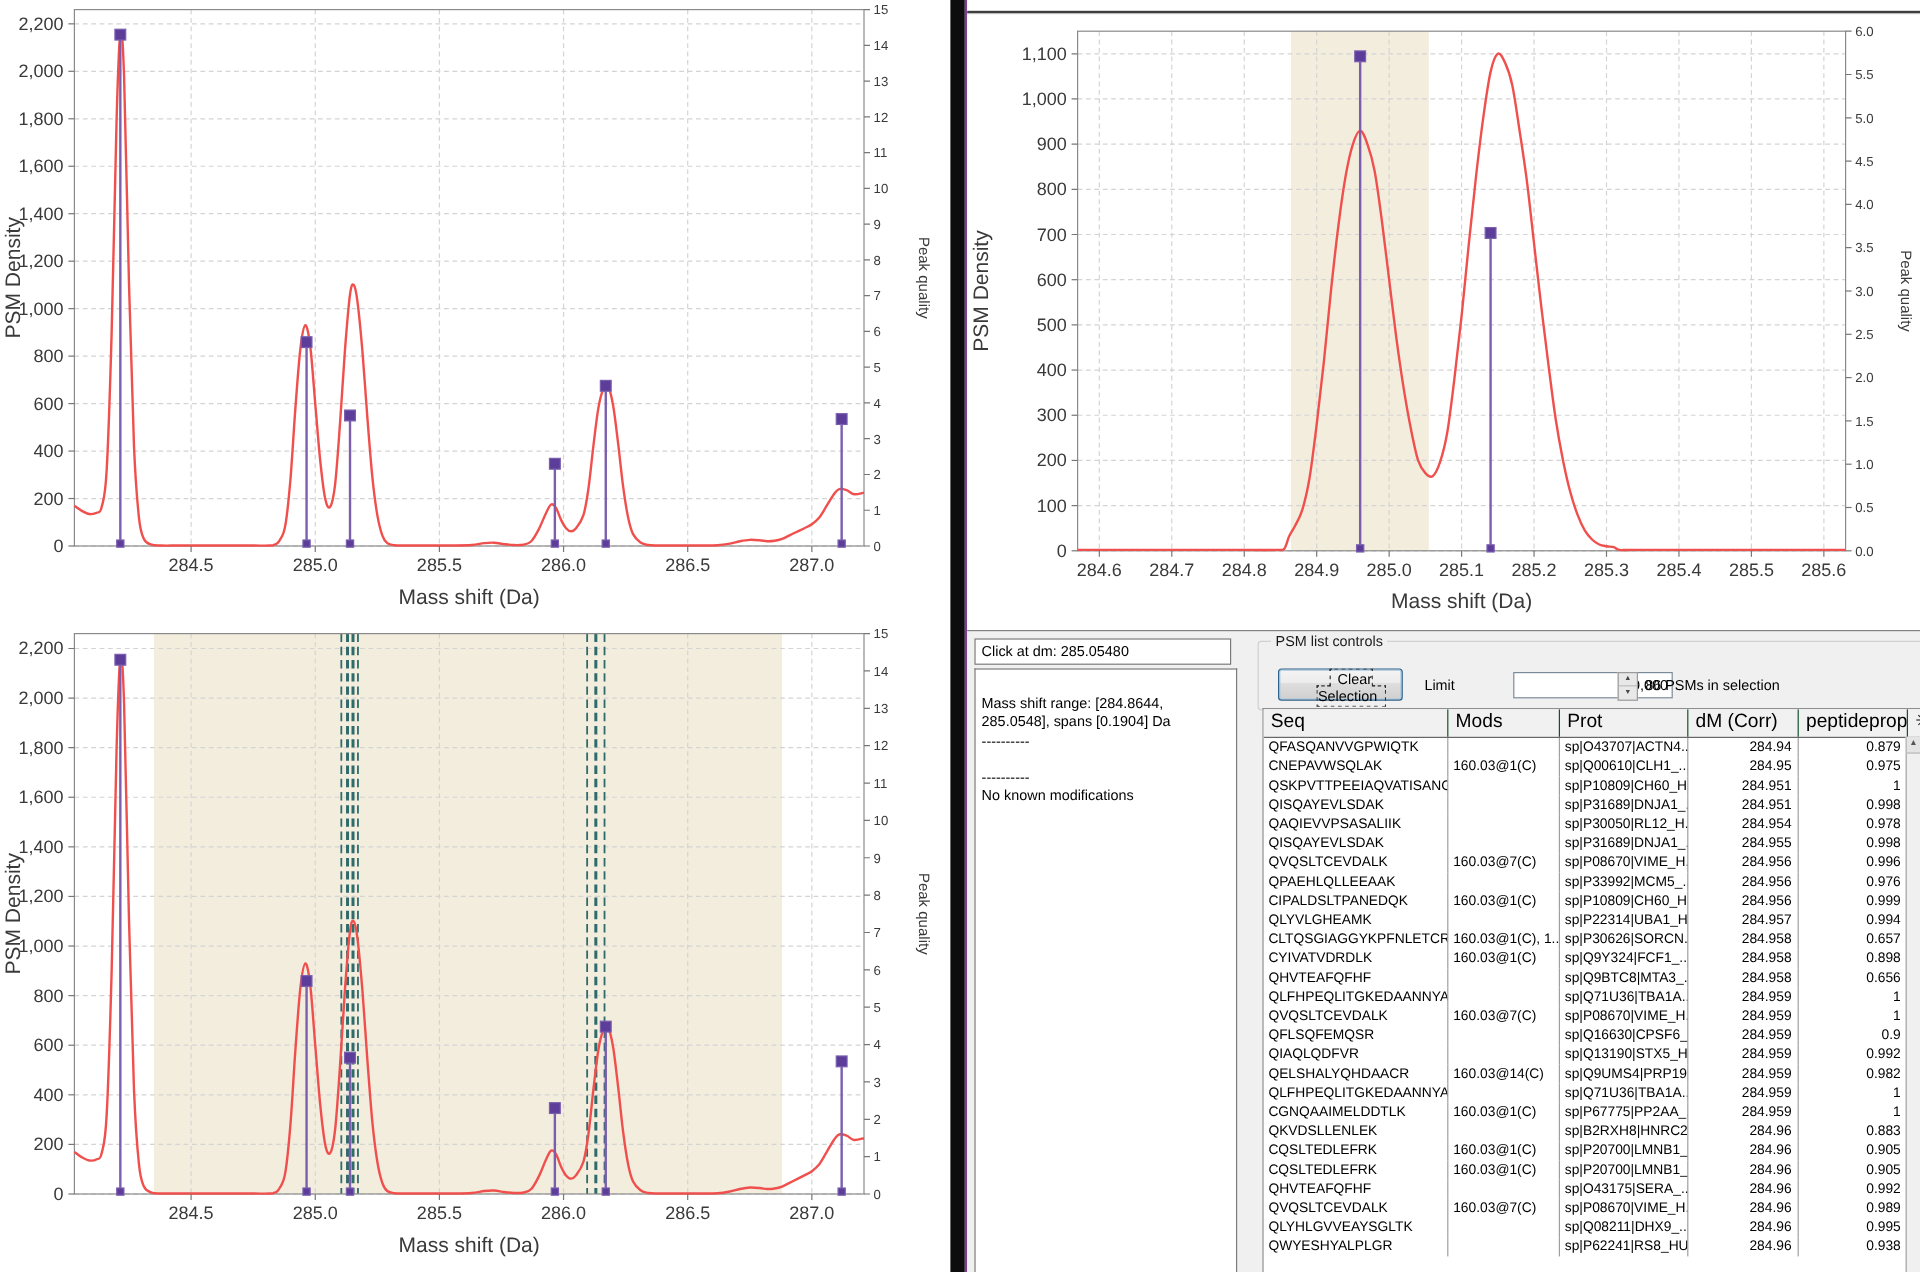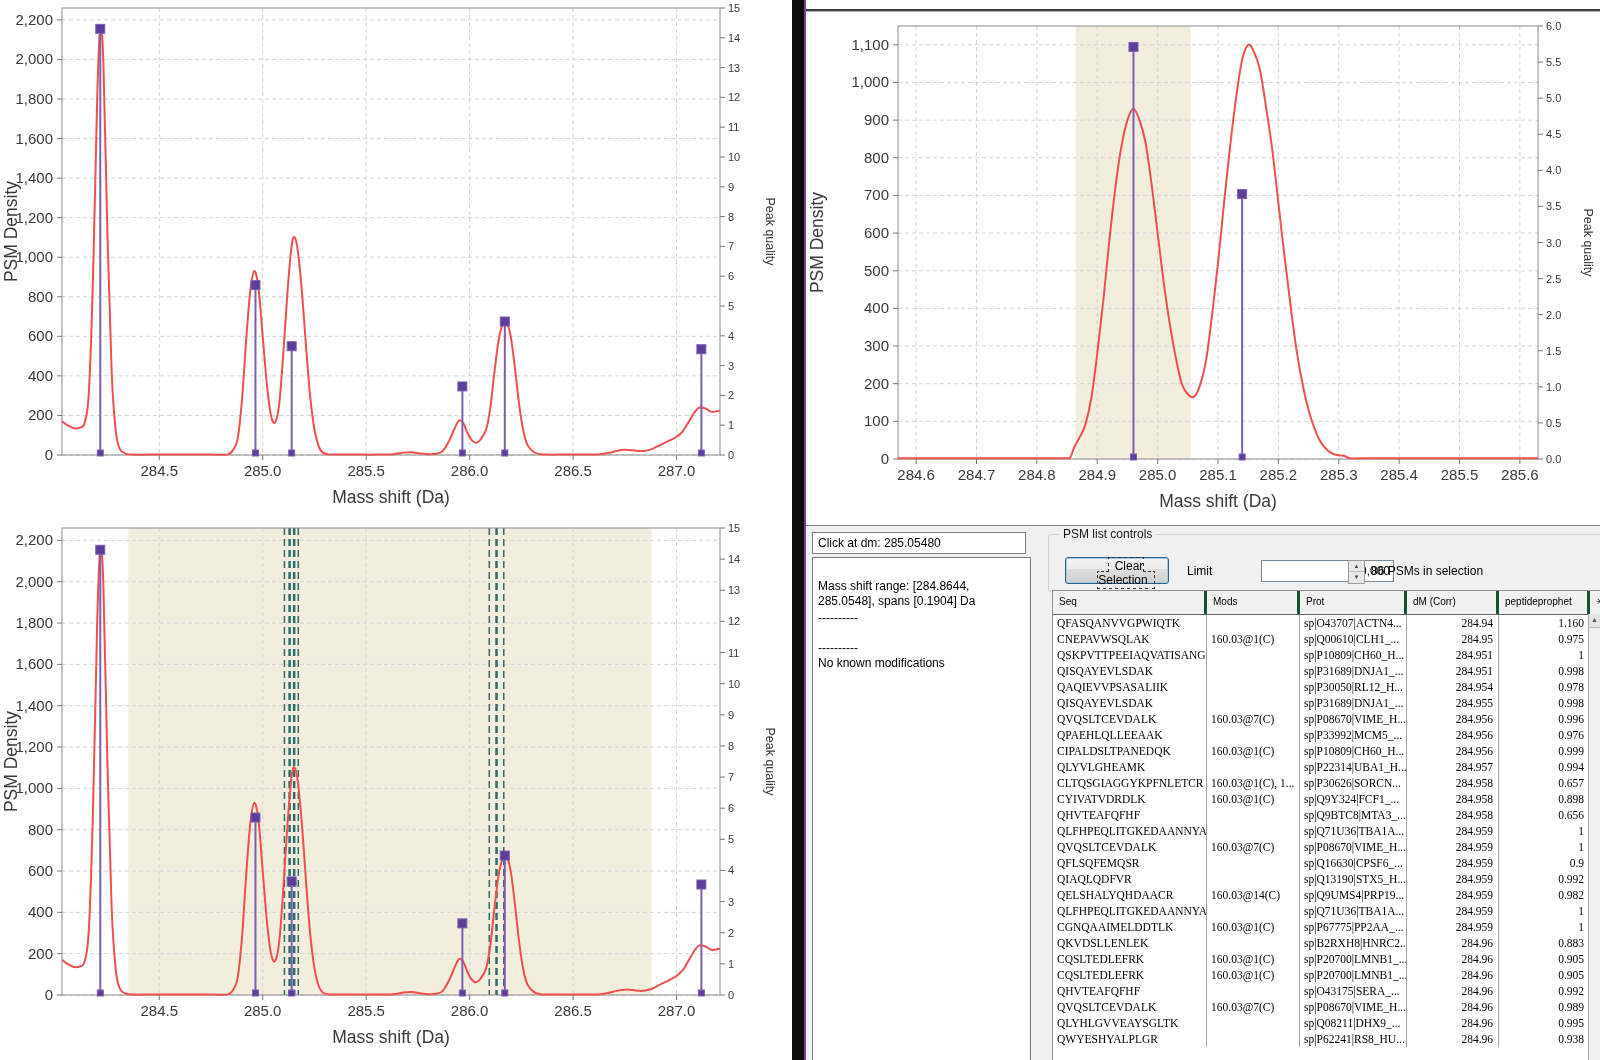--- a/index.html
+++ b/index.html
@@ -39,23 +39,23 @@
   .spin{position:absolute;left:131px;top:0;width:15px;height:22px;border:1px solid #9a9a9a;background:#e8e8e8;}
   .spin div{height:10px;font-size:6px;line-height:10px;text-align:center;color:#444;border-bottom:1px solid #bdbdbd;}
   .spin div:last-child{border-bottom:none;}
   .sel-status{position:absolute;left:322px;top:29px;font-size:12px;color:#000;white-space:nowrap;}
 
   
   .tbl{position:absolute;left:246px;top:64px;right:0;bottom:0;background:#fff;
        border-left:1px solid #8f8f8f;border-top:1px solid #8f8f8f;display:flex;flex-direction:column;overflow:hidden;}
   .tbl-header{display:grid;grid-template-columns:154px 93px 107px 92px 91px 1fr;height:23px;flex:none;
               background:#f1f1f1;border-bottom:1px solid #666;}
-  .tbl-header .hc{font-size:10px;color:#000;line-height:22px;padding:0 6px;border-right:3px solid #14532d;
+  .tbl-header .hc{font-size:16px;color:#000;line-height:22px;padding:0 6px;border-right:1px solid #14532d;
                   overflow:hidden;white-space:nowrap;}
-  .tbl-body{flex:1;overflow:hidden;position:relative;font-family:Liberation Serif, serif;}
+  .tbl-body{flex:1;overflow:hidden;position:relative;}
   .trow{display:grid;grid-template-columns:154px 93px 107px 92px 91px 1fr;height:16px;}
   .trow .tc{font-size:11.5px;color:#000;line-height:16px;padding:0 4px;border-right:1px solid #a0a0a0;
             overflow:hidden;white-space:nowrap;}
   .trow .tc.num{text-align:right;padding-right:5px;}
   .trow-filler{position:absolute;left:0;right:0;bottom:0;top:0;z-index:-1;display:grid;
                grid-template-columns:154px 93px 107px 92px 91px 1fr;}
   .trow-filler div{border-right:1px solid #a0a0a0;}
   .vscroll{position:absolute;right:0;top:23px;bottom:0;width:11px;background:#f0f0f0;border-left:1px solid #a6a6a6;}
   .vscroll-up{height:13px;background:#e4e4e4;border-bottom:1px solid #b9b9b9;font-size:7px;
               line-height:12px;text-align:center;color:#555;}
@@ -462,21 +462,21 @@
           <div></div>
           <div></div>
           <div></div>
           <div></div>
       </div>
     <div class="trow">
           <div class="tc">QFASQANVVGPWIQTK</div>
           <div class="tc"></div>
           <div class="tc">sp|O43707|ACTN4...</div>
           <div class="tc num">284.94</div>
-          <div class="tc num">1.160</div>
+          <div class="tc num">0.879</div>
           <div class="tc" style="border-right: none;"></div>
         </div>
         <div class="trow">
           <div class="tc">CNEPAVWSQLAK</div>
           <div class="tc">160.03@1(C)</div>
           <div class="tc">sp|Q00610|CLH1_...</div>
           <div class="tc num">284.95</div>
           <div class="tc num">0.975</div>
           <div class="tc" style="border-right: none;"></div>
         </div>

